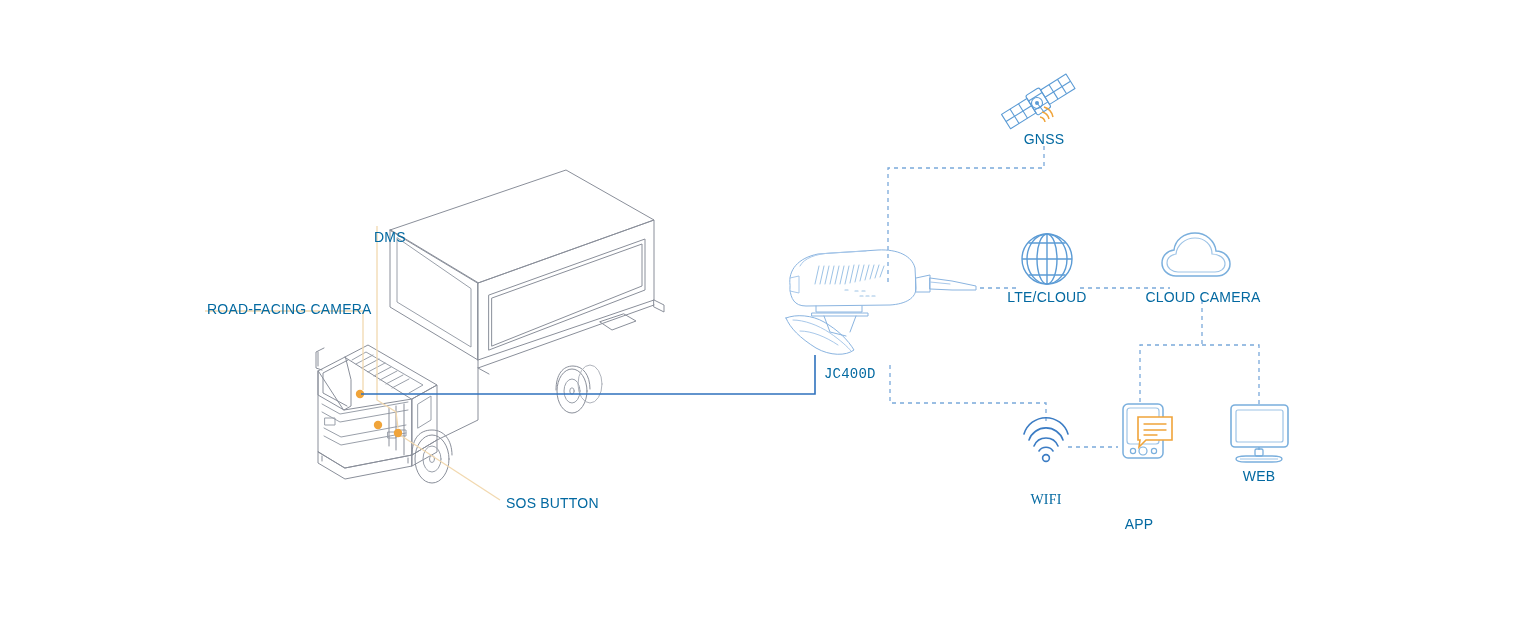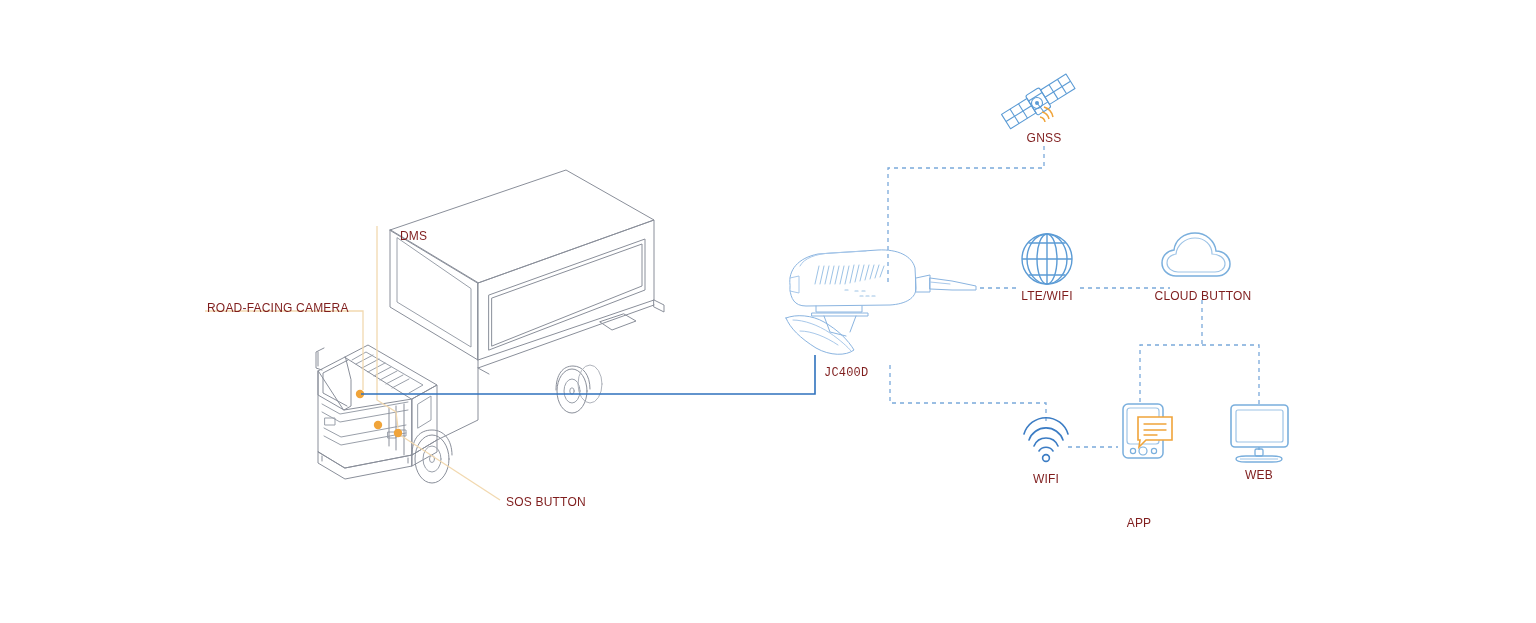--- a/index.html
+++ b/index.html
@@ -1,21 +1,21 @@
 <!DOCTYPE html>
 <html><head>
 <meta charset="utf-8">
 <title>JC400D System Diagram</title>
 <style>
   html,body{margin:0;padding:0;background:#ffffff;}
   body{width:1536px;height:623px;overflow:hidden;
        font-family:"Liberation Sans","DejaVu Sans",sans-serif;}
   #stage{position:relative;width:1536px;height:623px;background:#fff;}
   #stage svg{position:absolute;top:0;left:0;}
-  .lbl{position:absolute;color:#7f1d1d;font-size:12px;letter-spacing:.2px;
+  .lbl{position:absolute;color:#0369a1;font-size:14px;letter-spacing:.2px;
        white-space:nowrap;font-family:"Liberation Sans","DejaVu Sans",sans-serif;}
   .lbl-ctr{transform:translateX(-50%);text-align:center;}
 </style>
 </head>
 <body>
 
 <div id="stage">
 
 <svg width="1536" height="623" viewBox="0 0 1536 623">
 
@@ -270,33 +270,33 @@
     <path d="M1259 447 L1259 450" stroke="#7aafdd" stroke-width="1.4"></path>
     <rect x="1255" y="449" width="8" height="7" rx="1.5" stroke="#7aafdd" stroke-width="1.3"></rect>
 
     <path d="M1236 459 C1236 457 1240 456 1246 456 L1272 456 C1278 456 1282 457 1282 459
              C1282 461 1278 462 1272 462 L1246 462 C1240 462 1236 461 1236 459 Z" stroke="#7aafdd" stroke-width="1.4"></path>
     <path d="M1240 459 L1278 459" stroke="#9dc3e6" stroke-width="1"></path>
   </g>
 
 </svg>
 
-<div class="lbl" style="left:400px;top:229px;">DMS</div>
+<div class="lbl" style="left:374px;top:229px;">DMS</div>
 
 <div class="lbl" style="left:207px;top:301px;text-align:right;">ROAD-FACING CAMERA</div>
 
 <div class="lbl" style="left:506px;top:495px;">SOS BUTTON</div>
 
 <div class="lbl" style="left:824px;top:366px;font-family:Liberation Mono, monospace;">JC400D</div>
 
 <div class="lbl lbl-ctr" style="left:1044px;top:131px;">GNSS</div>
 
-<div class="lbl lbl-ctr" style="left:1047px;top:289px;">LTE/WIFI</div>
-
-<div class="lbl lbl-ctr" style="left:1203px;top:289px;">CLOUD BUTTON</div>
-
-<div class="lbl lbl-ctr" style="left:1046px;top:472px;">WIFI</div>
+<div class="lbl lbl-ctr" style="left:1047px;top:289px;">LTE/CLOUD</div>
+
+<div class="lbl lbl-ctr" style="left:1203px;top:289px;">CLOUD CAMERA</div>
+
+<div class="lbl lbl-ctr" style="left:1046px;top:492px;font-family:Liberation Serif, serif;">WIFI</div>
 
 <div class="lbl lbl-ctr" style="left:1139px;top:468px;margin-top:48px;">APP</div>
 
 <div class="lbl lbl-ctr" style="left:1259px;top:468px;">WEB</div>
 
 </div>
 
 </body></html>

